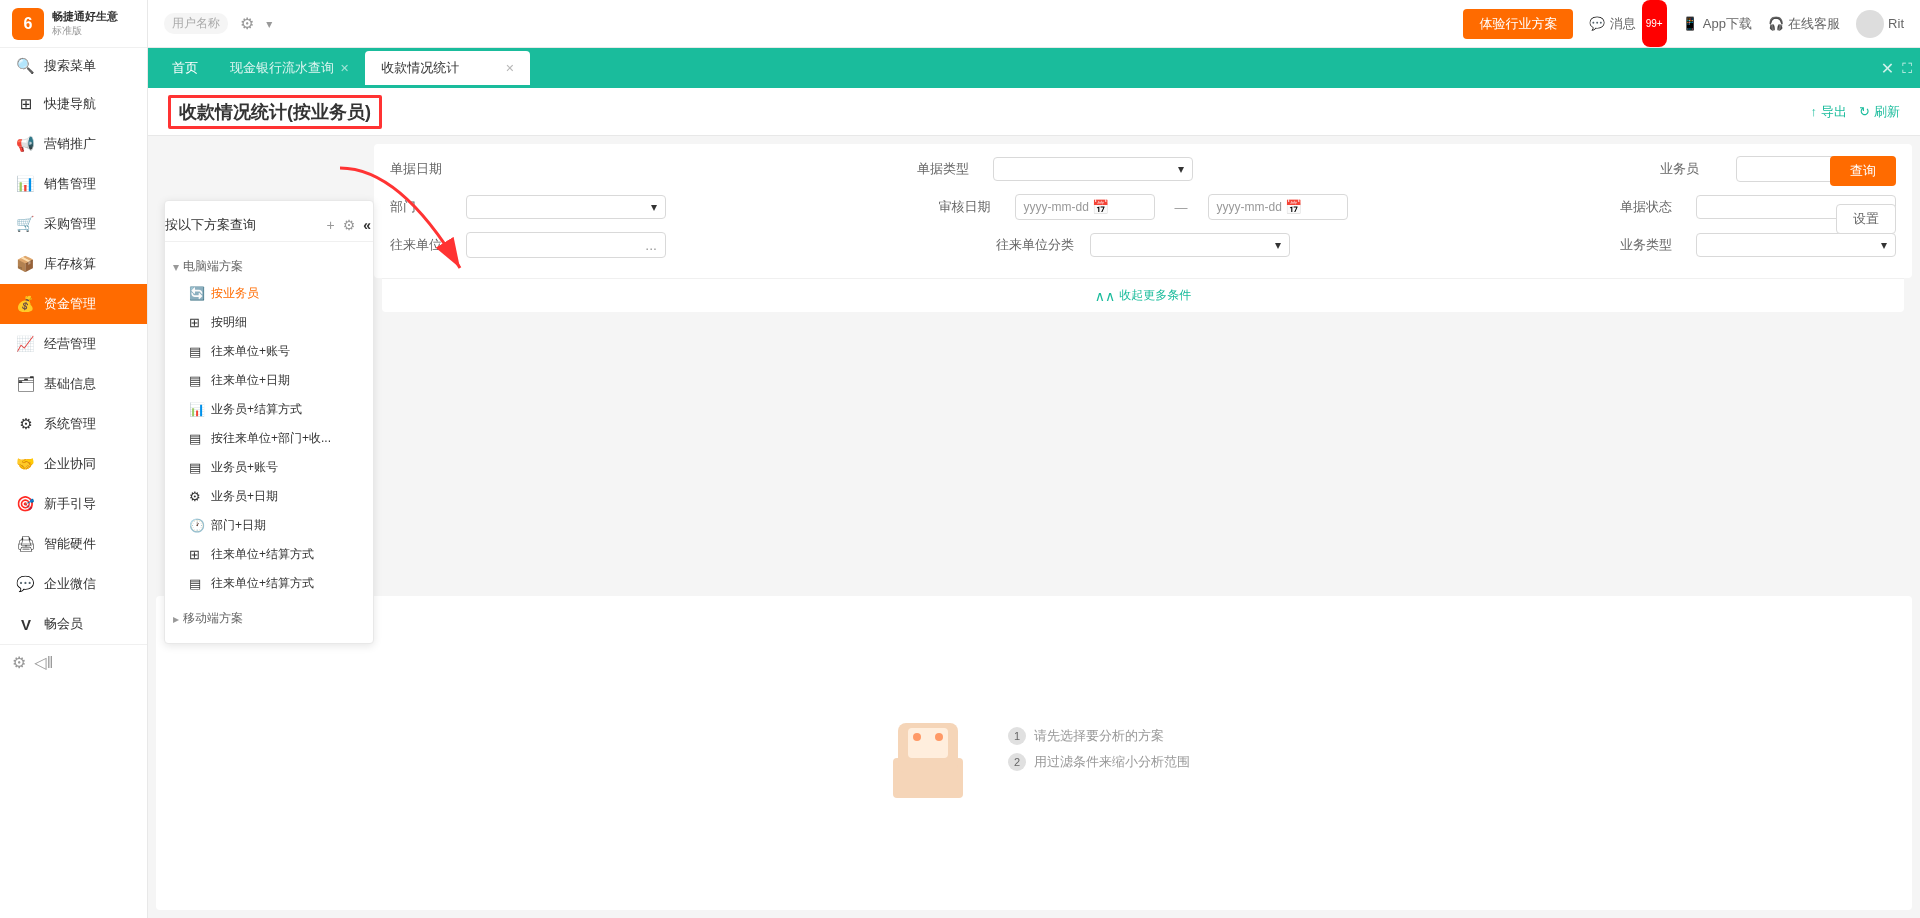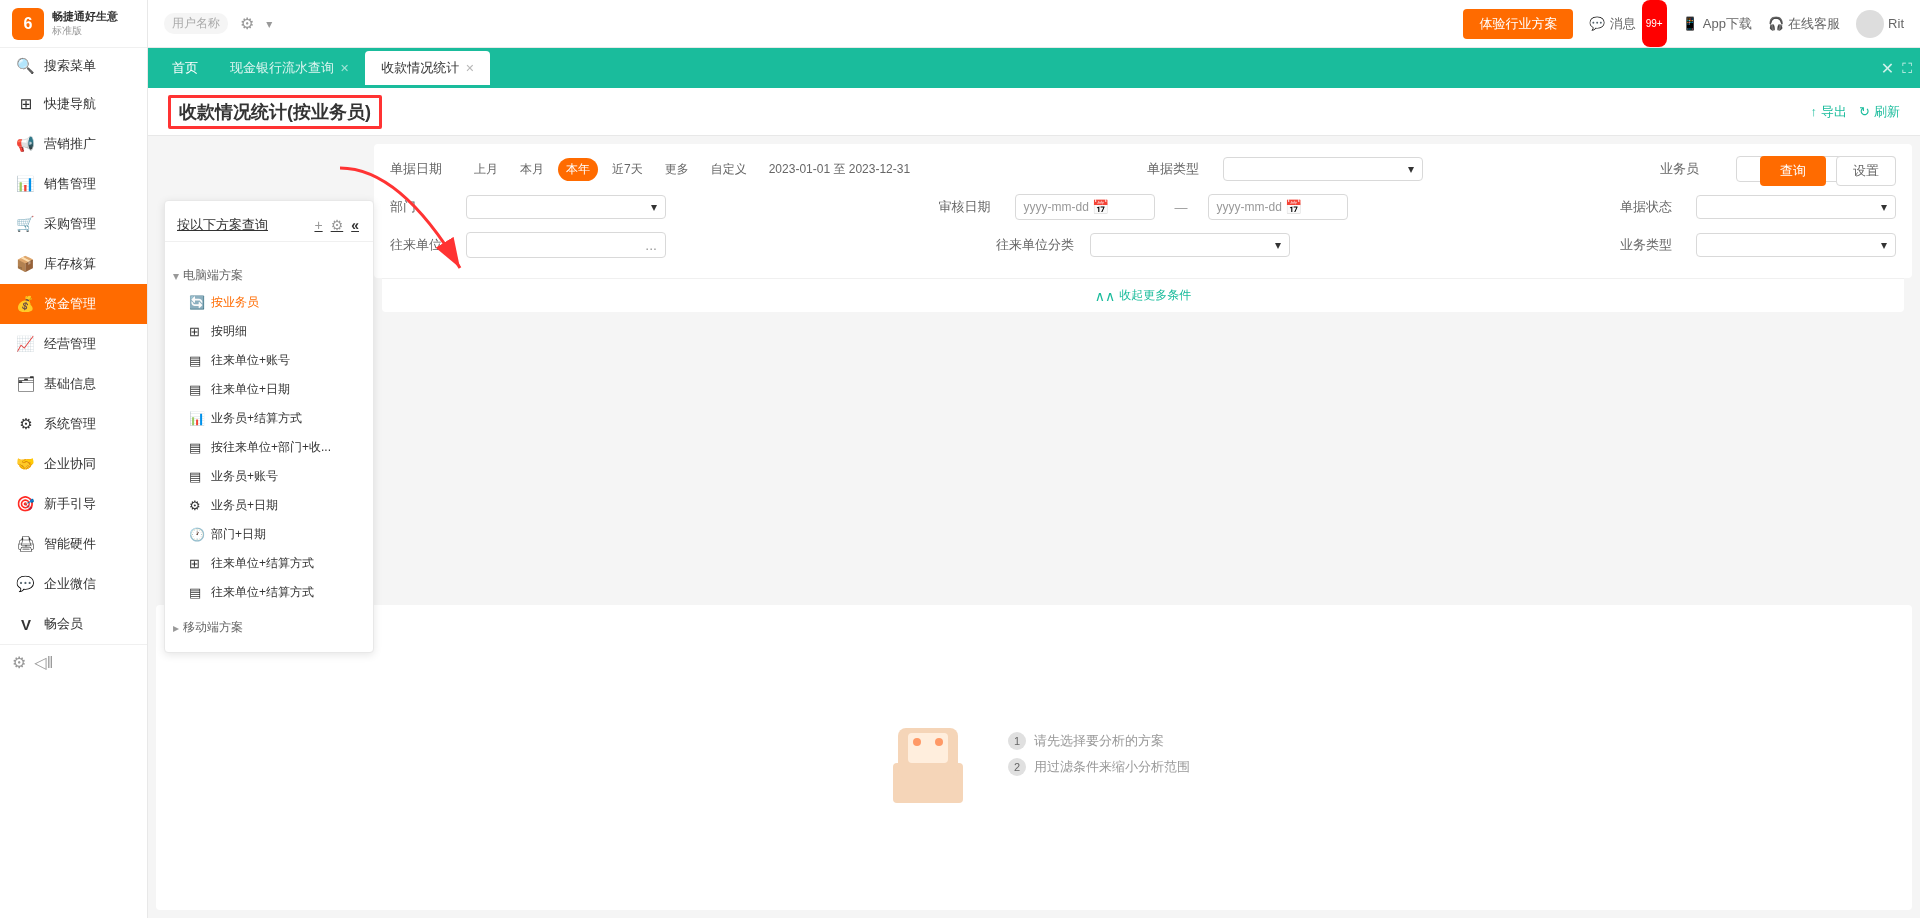--- a/index.html
+++ b/index.html
@@ -59,21 +59,21 @@
     .tab-bar {
       height: 40px; background: #1abc9c; display: flex; align-items: center; padding: 0 8px;
       gap: 0;
     }
     .tab-item {
       display: flex; align-items: center; padding: 8px 16px; cursor: pointer;
       color: rgba(255,255,255,0.8); font-size: 13px; position: relative;
       border-radius: 4px 4px 0 0;
     }
     .tab-item.home { color: white; }
-    .tab-item.active { background: #fff; color: #333; }
+    .tab-item.active { background: #fff; color: #333; gap: 40px; }
     .tab-close { margin-left: 6px; font-size: 11px; opacity: 0.7; cursor: pointer; }
     .tab-bar-right { margin-left: auto; display: flex; align-items: center; gap: 8px; }
     .tab-bar-close { color: white; font-size: 16px; cursor: pointer; opacity: 0.8; }
     .tab-bar-expand { color: white; font-size: 14px; cursor: pointer; opacity: 0.8; }
 
     
     .page-content { flex: 1; background: #f5f5f5; overflow: hidden; display: flex; flex-direction: column; }
 
     
     .page-title-bar {
@@ -89,23 +89,23 @@
       display: flex; align-items: center; gap: 4px; color: #1abc9c; cursor: pointer; font-size: 13px;
     }
 
     
     .scheme-panel {
       position: absolute; left: 8px; top: 56px; width: 200px;
       background: #fff; border: 1px solid #e8e8e8; border-radius: 4px;
       box-shadow: 0 2px 8px rgba(0,0,0,0.1); z-index: 100; padding: 8px 0;
     }
     .scheme-header {
-      display: flex; align-items: center; padding: 6px 12px;
+      display: flex; align-items: center; padding: 6px 0;
       font-size: 13px; color: #333; font-weight: 500;
-      border-bottom: 1px solid #f0f0f0; margin-bottom: 17px; text-decoration: underline;
+      border-bottom: 1px solid #f0f0f0; margin-bottom: 8px;
     }
     .scheme-group { padding: 4px 0; }
     .scheme-group-title {
       display: flex; align-items: center; padding: 4px 12px 4px 8px;
       font-size: 12px; color: #666; cursor: pointer;
     }
     .scheme-item {
       display: flex; align-items: center; padding: 6px 12px 6px 24px;
       font-size: 12px; color: #333; cursor: pointer;
     }
@@ -133,21 +133,21 @@
       display: flex; align-items: center; border: 1px solid #d9d9d9; border-radius: 4px;
       padding: 4px 8px; background: #fff; cursor: pointer; font-size: 12px; color: #999;
       min-width: 140px;
     }
     .filter-dash { color: #999; margin: 0 4px; }
     .filter-calendar { color: #999; font-size: 14px; margin-left: 4px; cursor: pointer; }
 
     
     .filter-right-btns {
       position: absolute; right: 16px; top: 12px;
-      display: flex; flex-direction: row; gap: 10px; align-items: flex-end;
+      display: flex; flex-direction: column; gap: 18px; align-items: flex-end;
     }
     .btn-query {
       background: #ff6b00; color: white; border: none; padding: 6px 20px;
       border-radius: 4px; cursor: pointer; font-size: 13px;
     }
     .btn-setting {
       background: #fff; color: #666; border: 1px solid #d9d9d9; padding: 5px 16px;
       border-radius: 4px; cursor: pointer; font-size: 13px;
     }
 
@@ -403,29 +403,20 @@
             <span>移动端方案</span>
           </div>
         </div>
       </div>
 
       <div style="flex:1; display:flex; flex-direction:column; gap:0;">
         <div style="background:#fff; border-radius:4px; padding:12px 16px 8px; position:relative;">
 
           <div class="filter-row">
             <span class="filter-label">单据日期</span>
-            <div class="filter-date-group">
-              <span class="date-tab">上月</span>
-              <span class="date-tab">本月</span>
-              <span class="date-tab active">本年</span>
-              <span class="date-tab">近7天</span>
-              <span class="date-tab">更多</span>
-              <span class="date-tab">自定义</span>
-              <span class="date-range">2023-01-01 至 2023-12-31</span>
-            </div>
             <div style="flex:1;"></div>
             <span class="filter-label">单据类型</span>
             <div class="filter-select filter-select-wide">
               <span></span>
               <span class="chevron-down"></span>
             </div>
             <div style="flex:1;"></div>
             <span class="filter-label">业务员</span>
             <div class="filter-select" style="min-width:160px;">
               <span></span>

